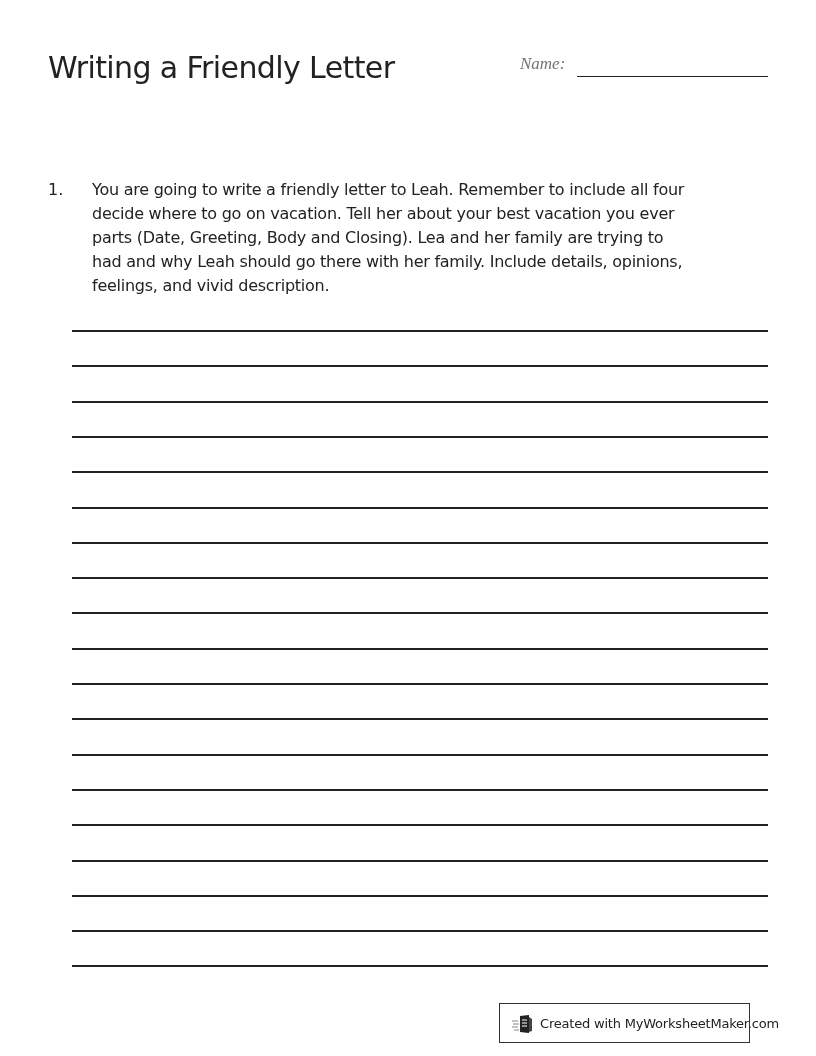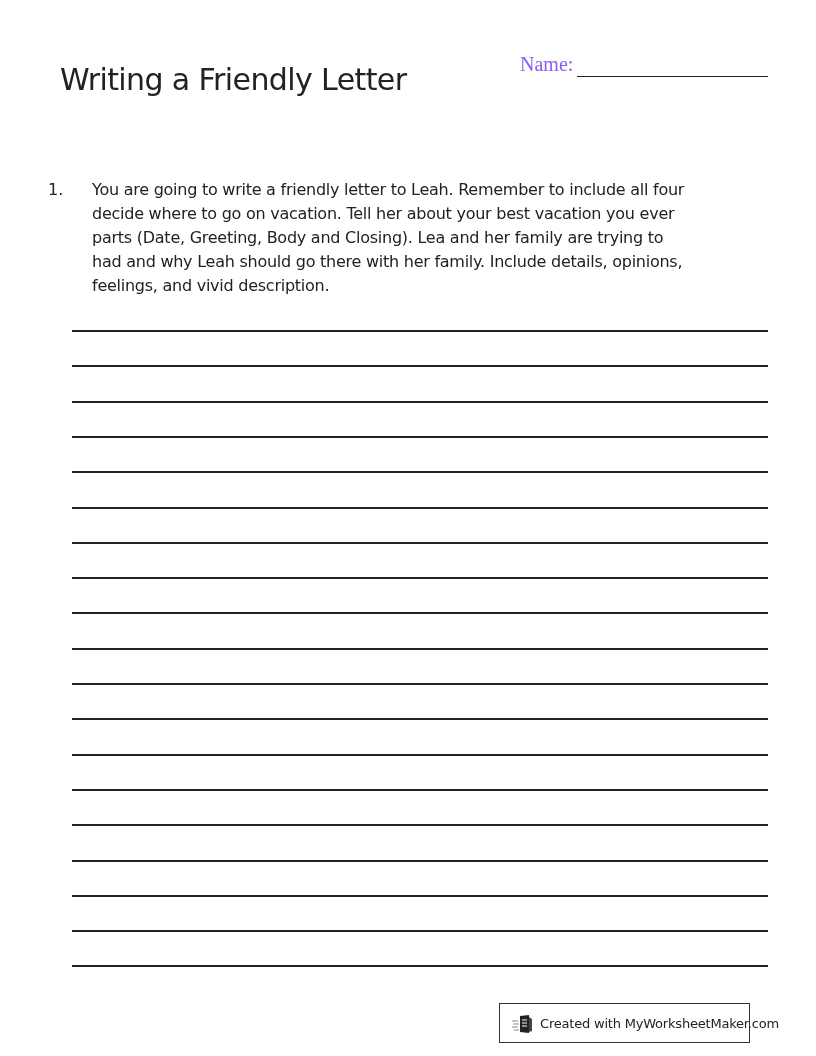--- a/index.html
+++ b/index.html
@@ -18,38 +18,39 @@
     .title {
       position: absolute;
       left: 48px;
       top: 48px;
       font-family: "DejaVu Sans", sans-serif;
       font-size: 30px;
       font-weight: normal;
       letter-spacing: -0.6px;
       color: #222222;
       white-space: nowrap;
-      margin: 12px;
+      margin: 0;
       line-height: 40px;
     }
     .name-block {
       position: absolute;
       left: 520px;
       top: 52px;
       width: 250px;
       height: 28px;
     }
     .name-label {
       position: absolute;
       left: 0;
       top: 2px;
       font-family: "Liberation Serif", serif;
-      font-size: 20px;
-      color: #8b5cf6;
+      font-size: 17px;
+      color: #737373;
       line-height: 20px;
+      font-style: italic;
     }
     .name-line {
       position: absolute;
       left: 57px;
       top: 24px;
       width: 191px;
       height: 0;
       border-top: 1px solid #222222;
     }
     .question {

